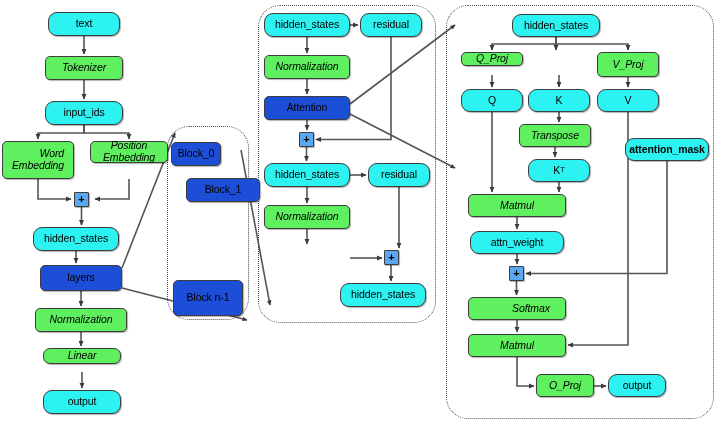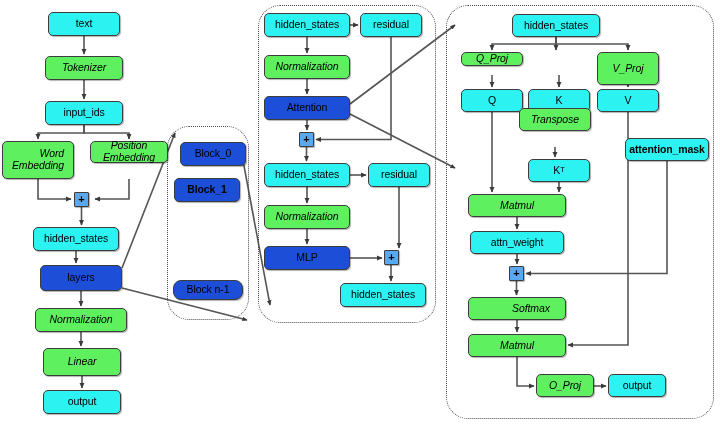--- a/index.html
+++ b/index.html
@@ -34,21 +34,21 @@
     justify-content: center;
     text-align: center;
     font-size: 10.5px;
     line-height: 1.12;
     color: #000000;
     letter-spacing: -0.1px;
     white-space: pre-line;
     box-shadow: 1px 1px 1px rgba(0,0,0,0.30);
     z-index: 3;
   }
-  .cyan   { background: #2df2f2; }
+  .cyan   { background: #2df2f2; border-radius: 9px; }
   .green  { background: #5ef05e; font-style: italic; }
   .orange { background: #1d4ed8; }
   .plus {
     position: absolute;
     box-sizing: border-box;
     width: 15px; height: 15px;
     background: #5aa9f0;
     border: 1px solid #3d3d3d;
     border-radius: 1px;
     display: flex;
@@ -153,46 +153,45 @@
   <div class="node green" style="left:45px;  top:56px;  width:78px; height:24px;">Tokenizer</div>
   <div class="node cyan" style="left:45px;  top:101px; width:78px; height:24px;">input_ids</div>
   <div class="node green" style="left:2px;   top:141px; width:72px; height:38px;text-align:right;">Word
 Embedding</div>
   <div class="node green" style="left:90px;  top:141px; width:78px; height:22px;">Position
 Embedding</div>
   <div class="plus" style="left:74px;  top:192px;">+</div>
   <div class="node cyan" style="left:33px;  top:227px; width:86px; height:24px;">hidden_states</div>
   <div class="node orange" style="left:40px;  top:265px; width:82px; height:26px;">layers</div>
   <div class="node green" style="left:35px;  top:308px; width:92px; height:24px;">Normalization</div>
-  <div class="node green" style="left:43px;  top:348px; width:78px; height:28px;">Linear</div>
+  <div class="node green" style="left:43px;  top:348px; width:78px; height:16px;border-radius:7px;">Linear</div>
   <div class="node cyan" style="left:43px;  top:390px; width:78px; height:24px;">output</div>
 
-  <div class="node orange" style="left:180px; top:142px; width:66px; height:24px;">Block_0</div>
-  <div class="node orange" style="left:174px; top:178px; width:66px; height:24px;font-weight:bold;">Block_1</div>
-  <div class="node orange" style="left:173px; top:280px; width:70px; height:20px;border-radius:8px;">Block n-1</div>
+  <div class="node orange" style="left:171px; top:142px; width:50px; height:24px;">Block_0</div>
+  <div class="node orange" style="left:186px; top:178px; width:74px; height:24px;">Block_1</div>
+  <div class="node orange" style="left:173px; top:280px; width:70px; height:36px;">Block n-1</div>
 
   <div class="node cyan" style="left:264px; top:13px;  width:86px; height:24px;">hidden_states</div>
   <div class="node cyan" style="left:360px; top:13px;  width:62px; height:24px;">residual</div>
   <div class="node green" style="left:264px; top:55px;  width:86px; height:24px;">Normalization</div>
   <div class="node orange" style="left:264px; top:96px;  width:86px; height:24px;">Attention</div>
   <div class="plus" style="left:299px; top:132px;">+</div>
   <div class="node cyan" style="left:264px; top:163px; width:86px; height:24px;">hidden_states</div>
   <div class="node cyan" style="left:368px; top:163px; width:62px; height:24px;">residual</div>
   <div class="node green" style="left:264px; top:205px; width:86px; height:24px;">Normalization</div>
-  <div class="node orange" style="left:264px; top:246px; width:86px; height:24px;">MLP</div>
   <div class="plus" style="left:384px; top:250px;">+</div>
   <div class="node cyan" style="left:340px; top:283px; width:86px; height:24px;">hidden_states</div>
 
   <div class="node cyan" style="left:512px; top:14px;  width:88px; height:23px;">hidden_states</div>
   <div class="node green" style="left:461px; top:52px;  width:62px; height:14px;">Q_Proj</div>
-  <div class="node green" style="left:597px; top:52px;  width:62px; height:33px;">V_Proj</div>
+  <div class="node green" style="left:597px; top:52px;  width:62px; height:25px;">V_Proj</div>
   <div class="node cyan" style="left:461px; top:89px;  width:62px; height:23px;">Q</div>
   <div class="node cyan" style="left:528px; top:89px;  width:62px; height:23px;">K</div>
   <div class="node cyan" style="left:597px; top:89px;  width:62px; height:23px;">V</div>
-  <div class="node green" style="left:519px; top:108px; width:72px; height:23px;">Transpose</div>
+  <div class="node green" style="left:519px; top:124px; width:72px; height:23px;">Transpose</div>
   <div class="node cyan" style="left:528px; top:159px; width:62px; height:23px;"><span>K</span><span class="sup">T</span></div>
   <div class="node cyan" style="left:625px; top:138px; width:84px; height:23px;font-weight:bold;">attention_mask</div>
   <div class="node green" style="left:468px; top:194px; width:98px; height:23px;">Matmul</div>
   <div class="node cyan" style="left:470px; top:231px; width:94px; height:23px;">attn_weight</div>
   <div class="plus" style="left:509px; top:266px;">+</div>
   <div class="node green" style="left:468px; top:297px; width:98px; height:23px;padding-left:28px;">Softmax</div>
   <div class="node green" style="left:468px; top:334px; width:98px; height:23px;">Matmul</div>
   <div class="node green" style="left:536px; top:374px; width:58px; height:23px;">O_Proj</div>
   <div class="node cyan" style="left:608px; top:374px; width:58px; height:23px;">output</div>
 

